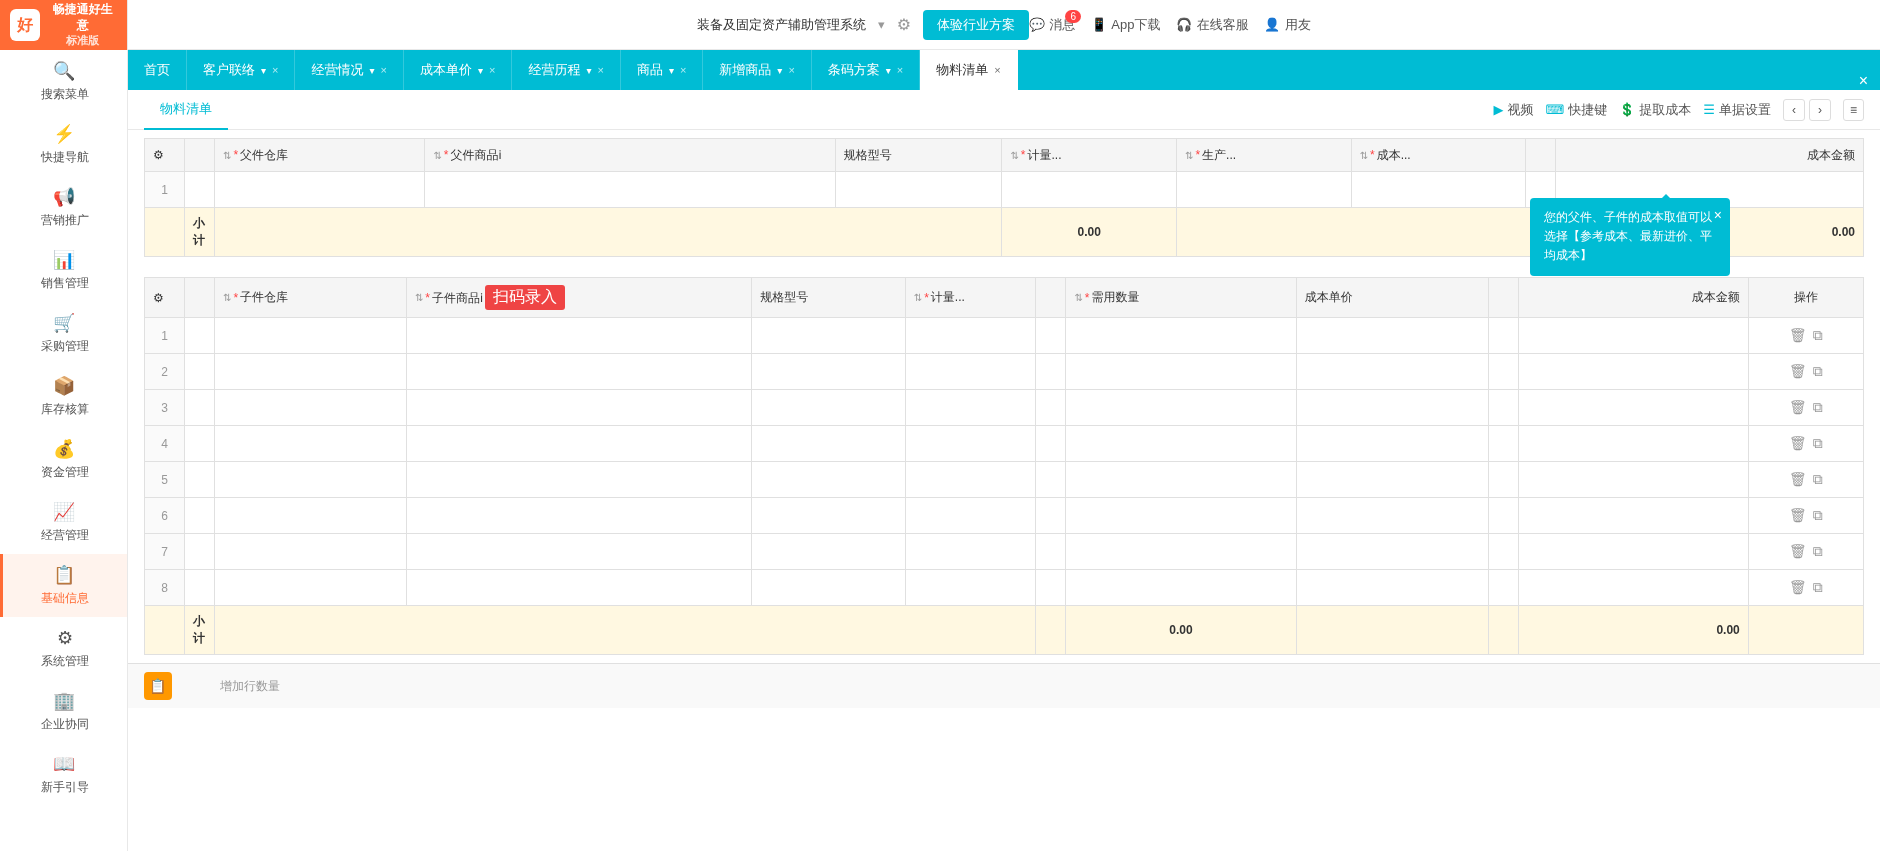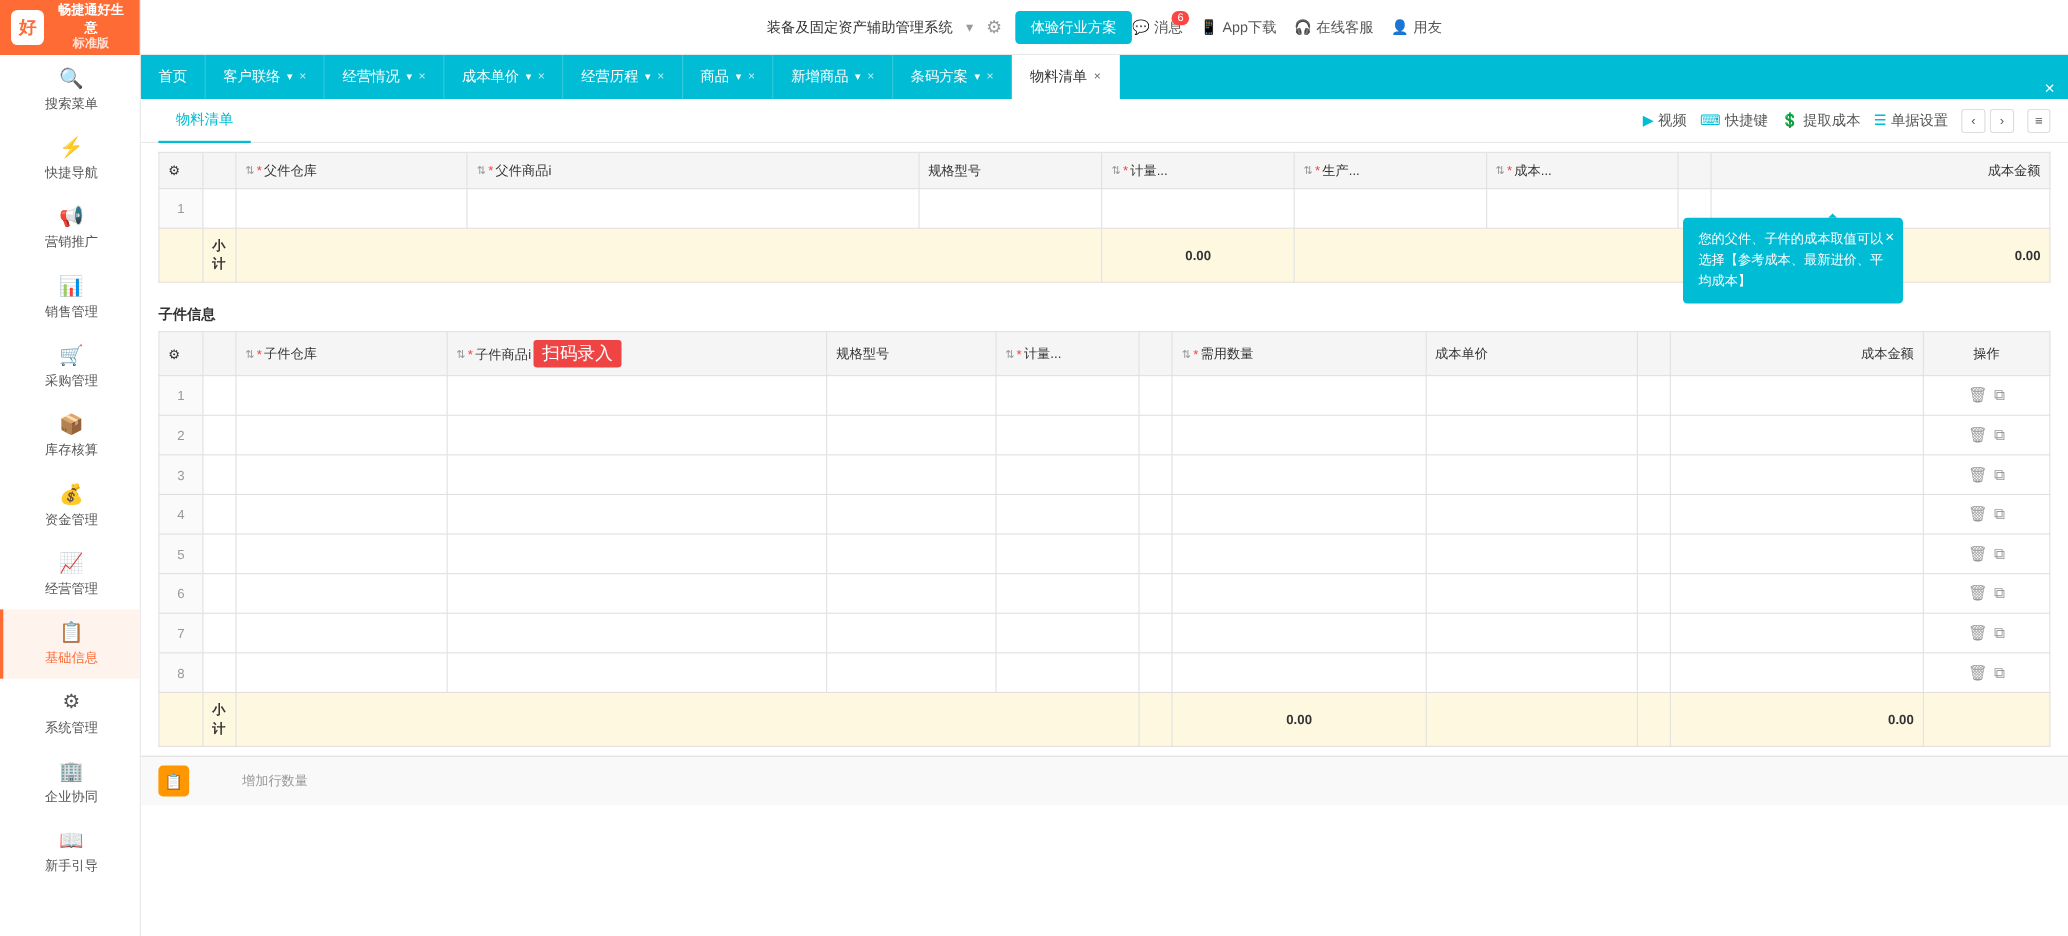--- a/index.html
+++ b/index.html
@@ -598,21 +598,20 @@
             <td colspan="3"></td>
             <td style="text-align:center;">0.00</td>
             <td colspan="3"></td>
             <td style="text-align:right;">0.00</td>
           </tr>
         </tbody>
       </table>
     </div>
 
     <div class="section" style="margin-top:12px;">
-      <div class="section-title">子件信息</div>
       <table class="data-table">
         <thead>
           <tr>
             <th class="settings-icon">⚙</th>
             <th style="width:30px;"></th>
             <th style="min-width:100px;">
               <div class="col-header">
                 <span class="sort-icon">⇅</span>
                 <span class="required-star">*</span>
                 子件仓库

